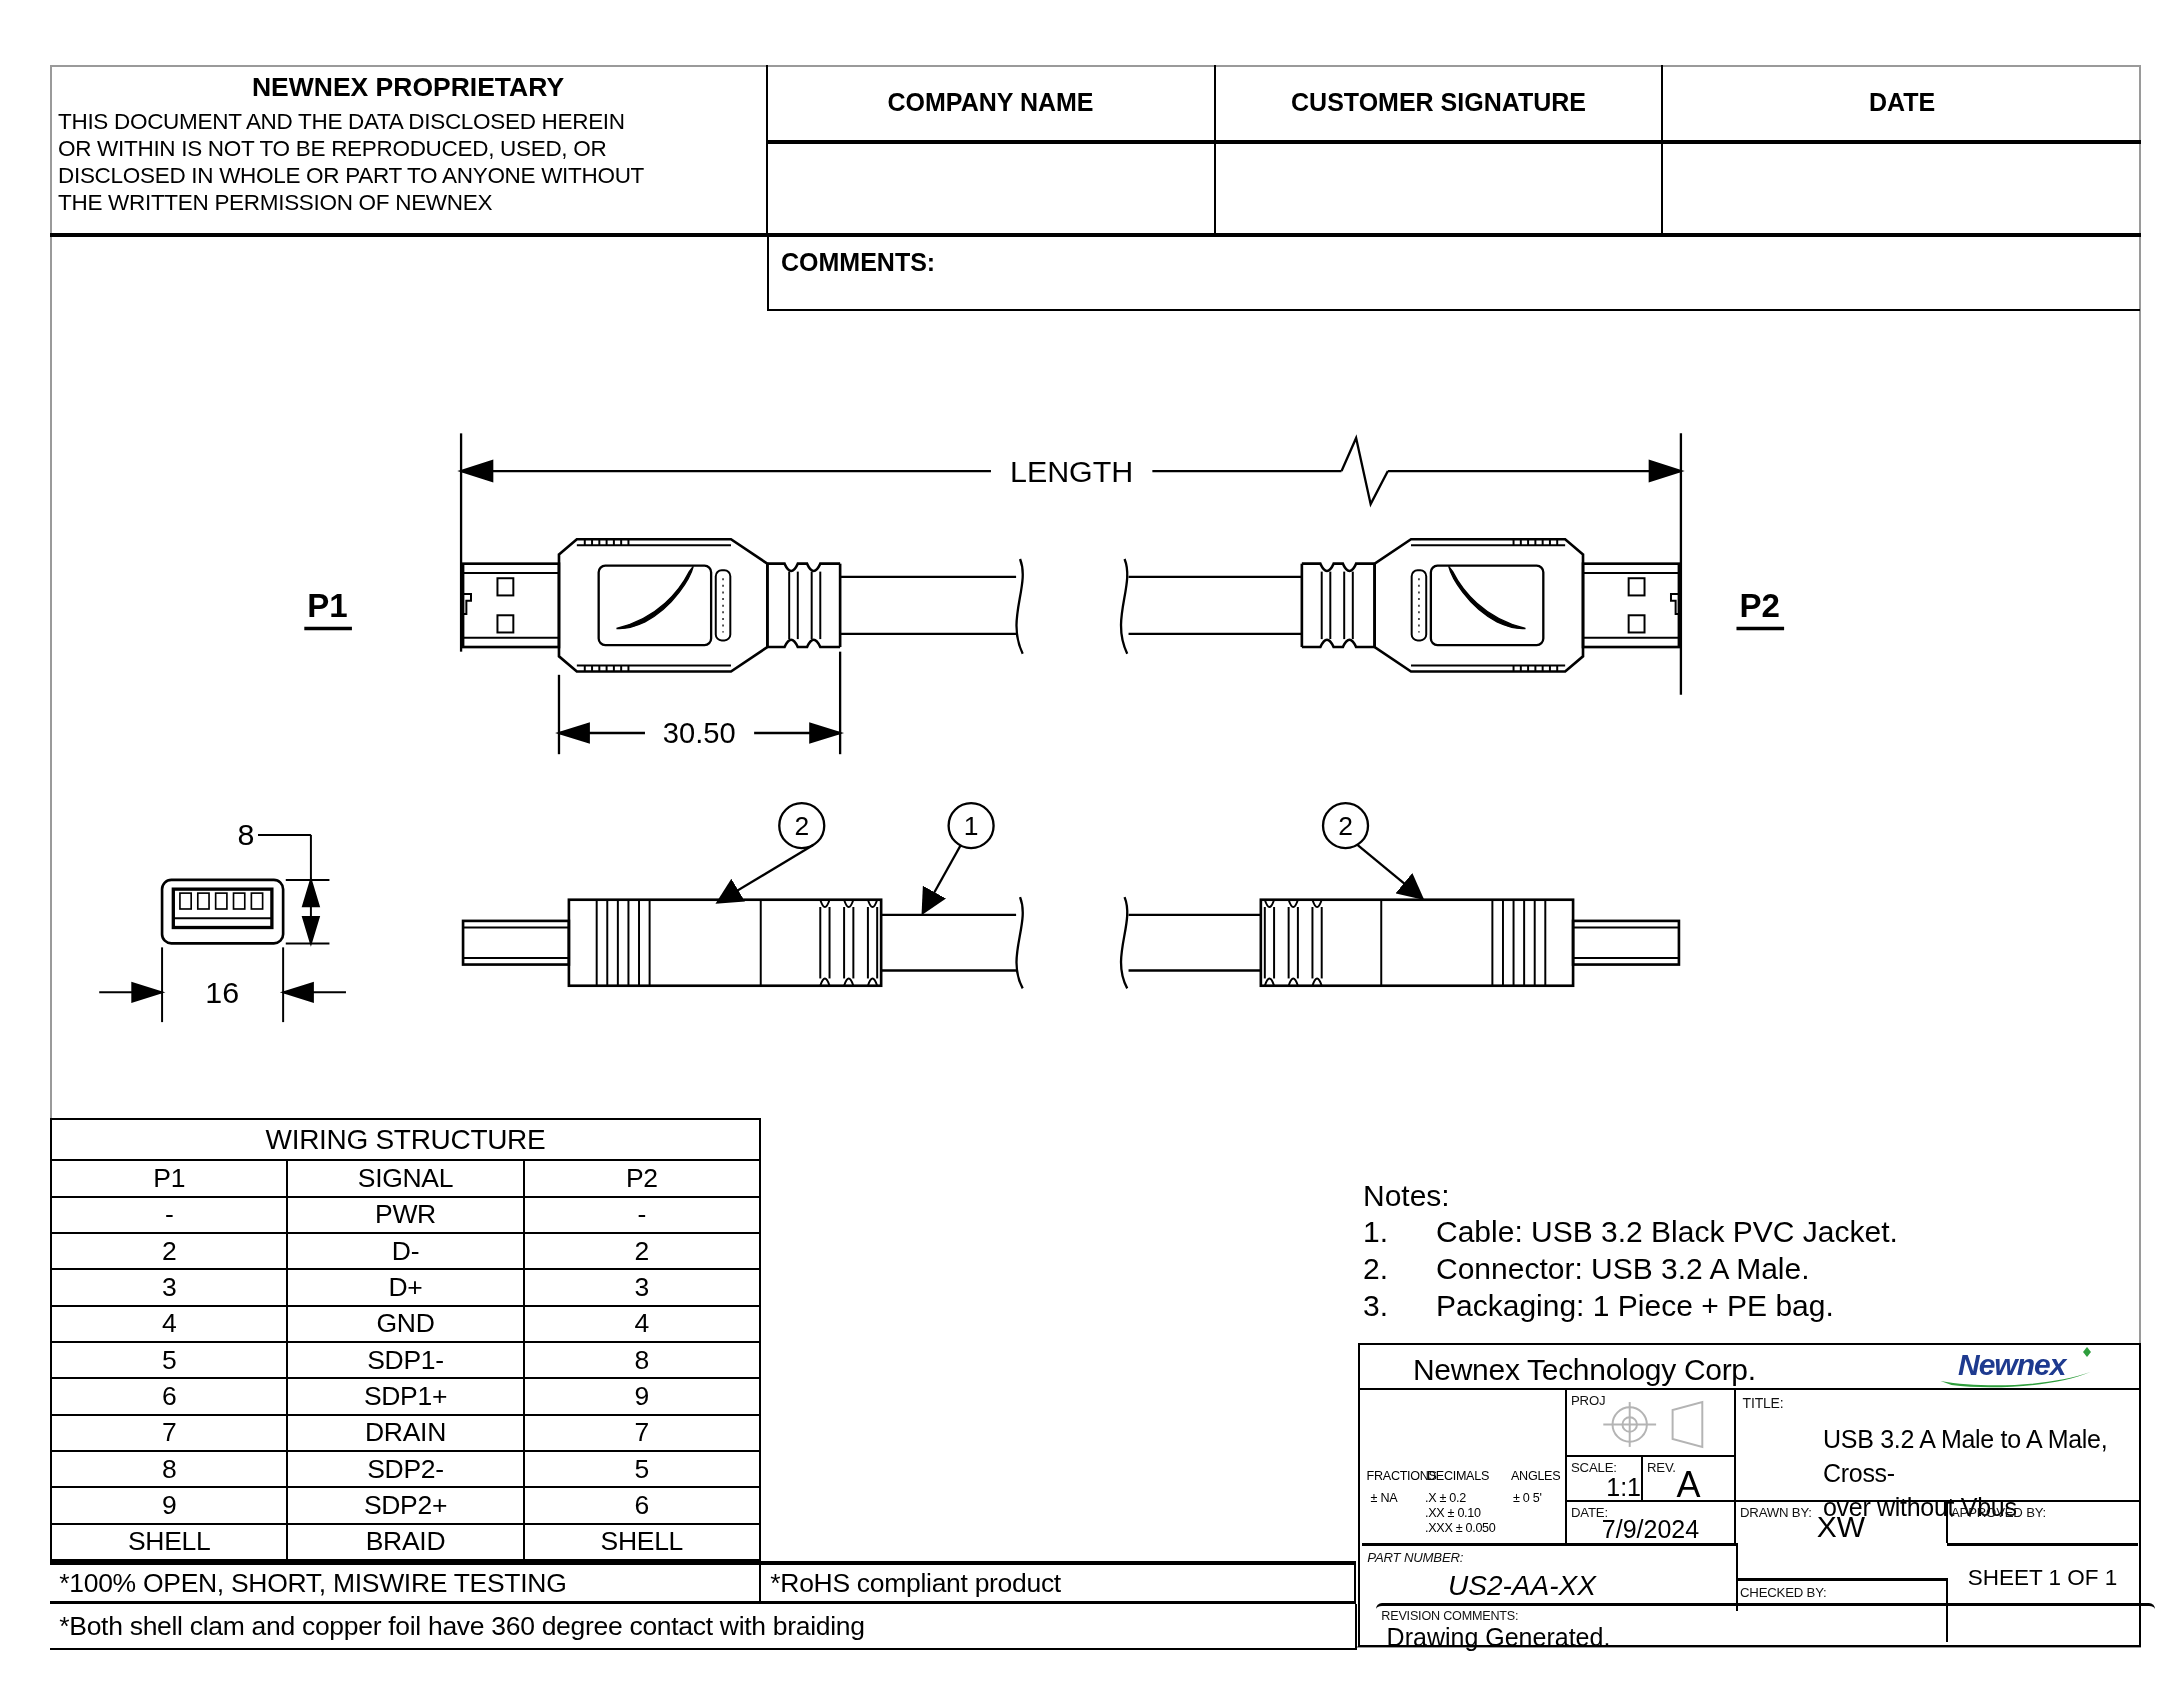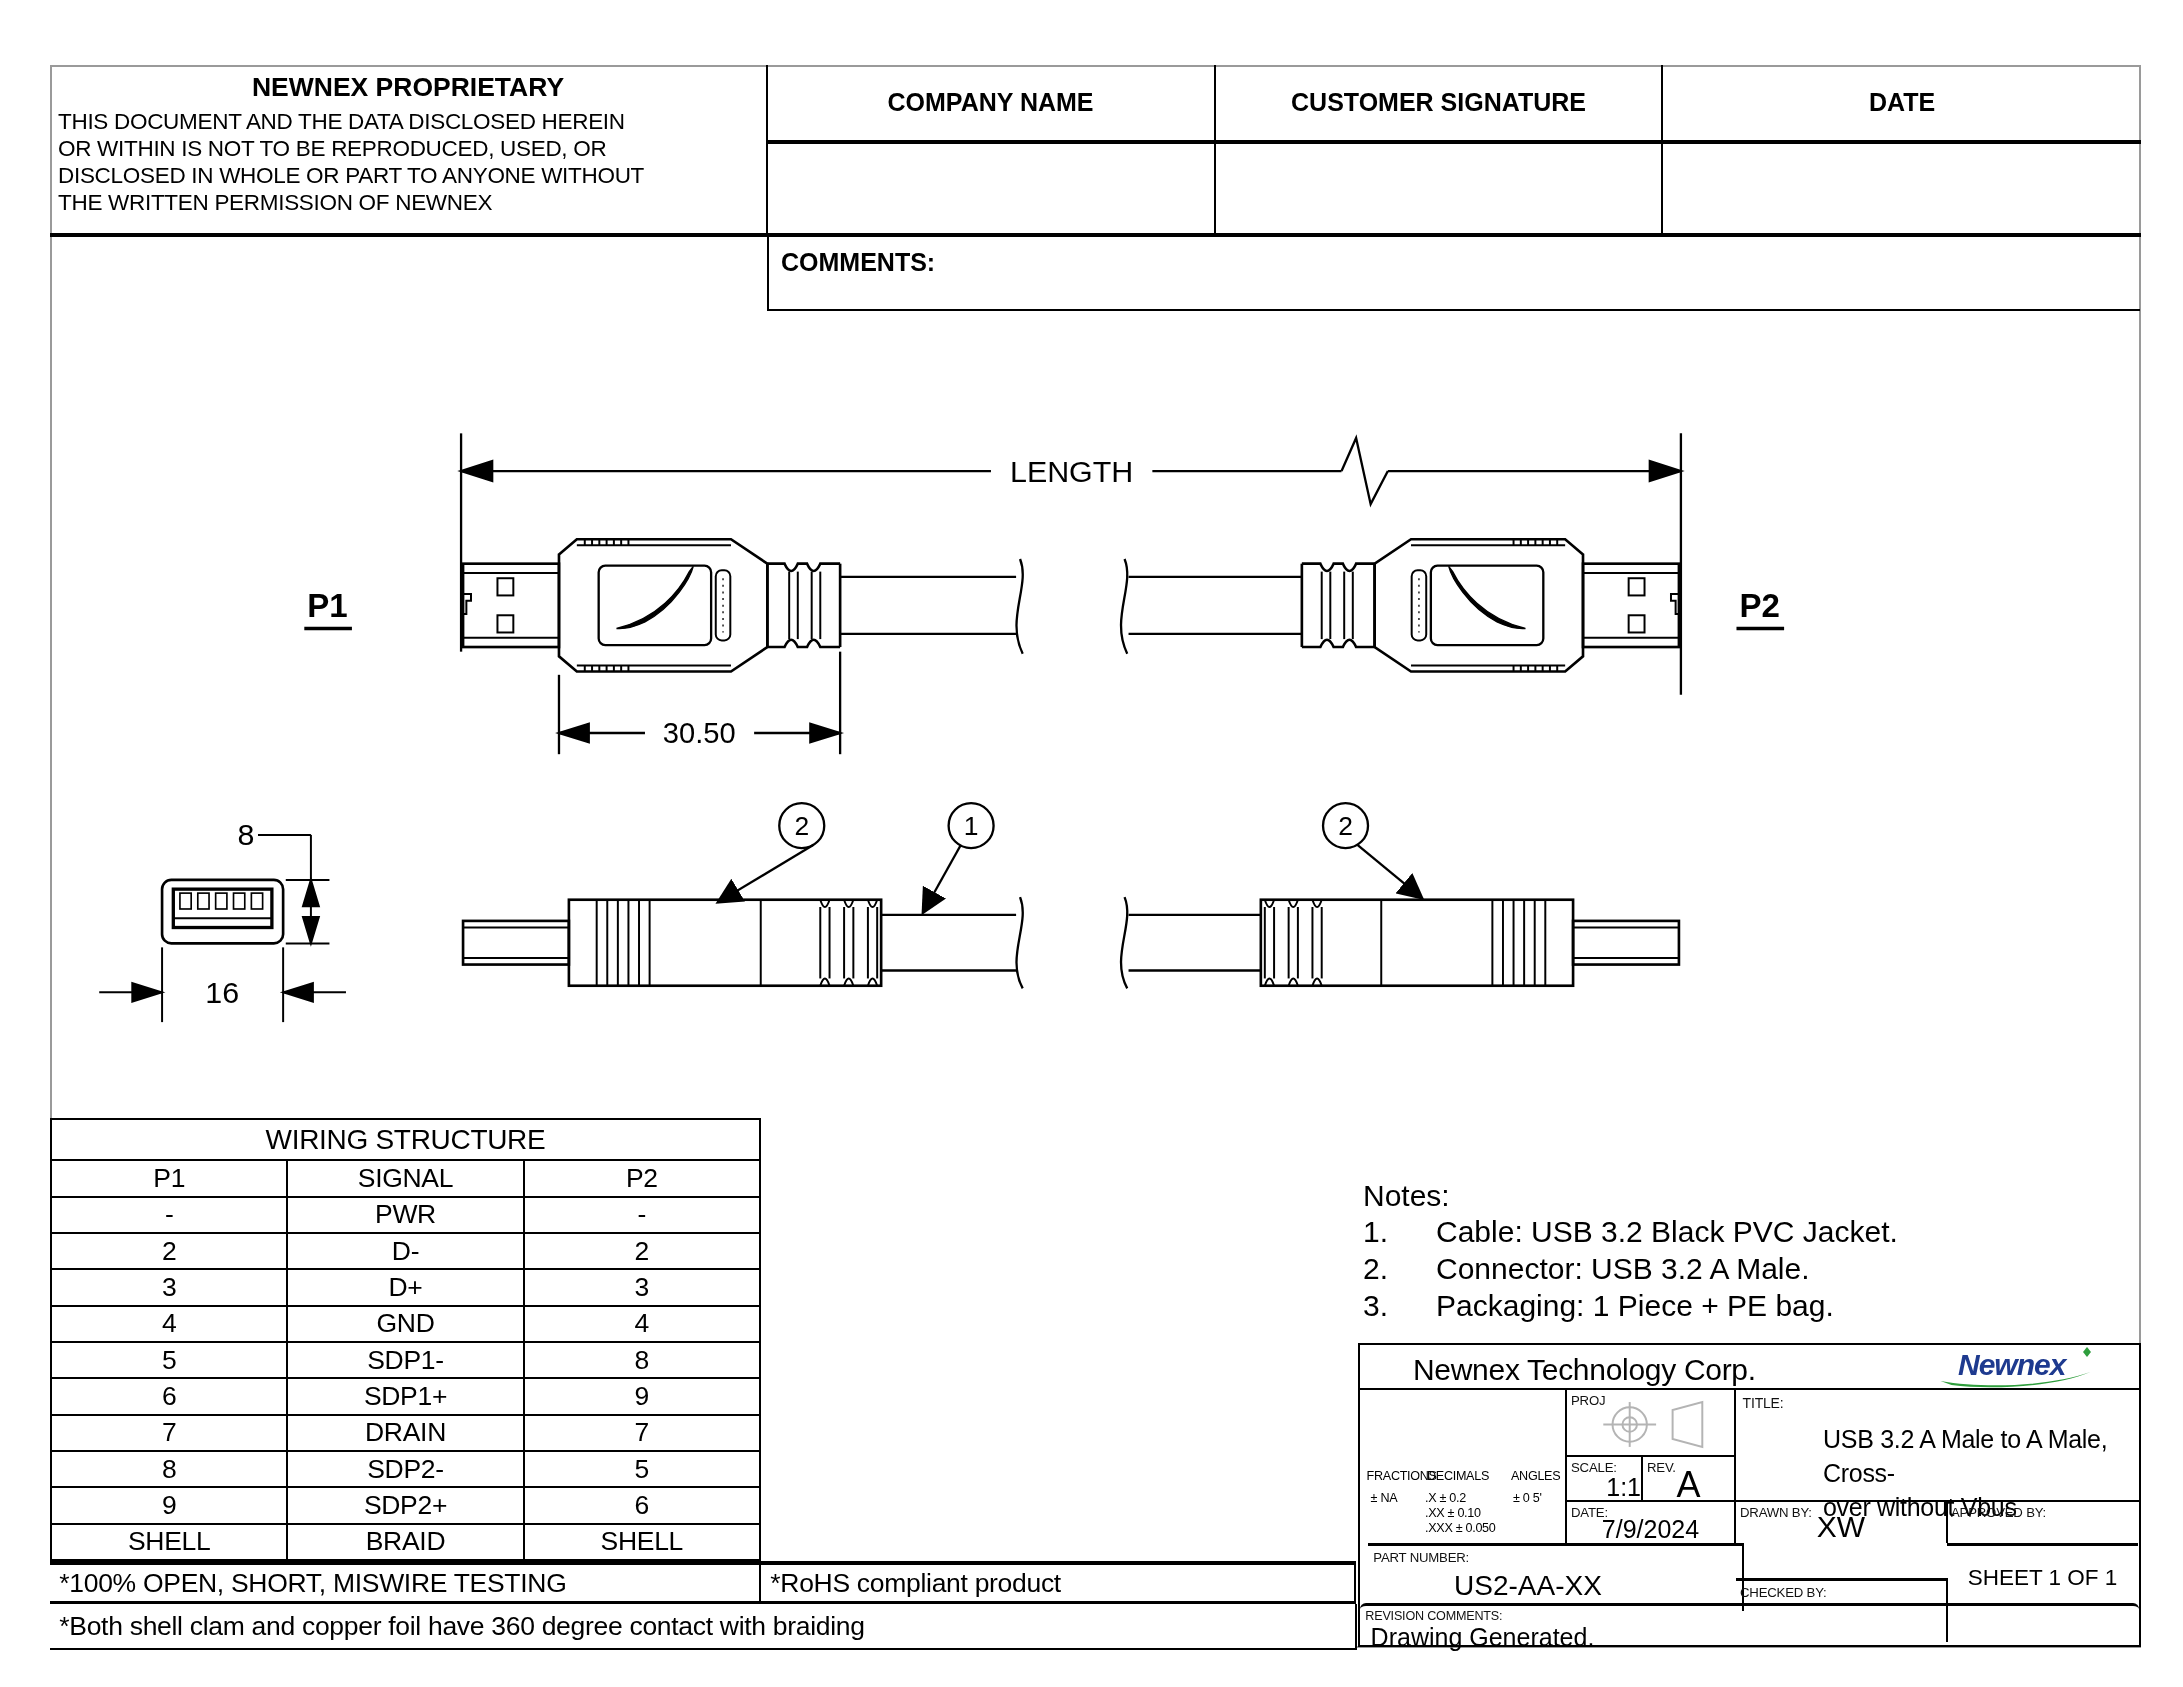--- a/index.html
+++ b/index.html
@@ -426,31 +426,31 @@
     </div>
 
     <div class="abs blk" style="left:376px;top:157px;width:212px;height:41px;border-right-width:2px;">
       <span class="lbl" style="left:4px;top:2.6px;">DRAWN BY:</span>
       <div style="position:absolute;left:0;top:8px;width:100%;text-align:center;font-size:30px;">XW</div>
     </div>
     <div class="abs blk" style="left:587px;top:157px;width:191px;height:41px;">
       <span class="lbl" style="left:4px;top:2.6px;">APPROVED BY:</span>
     </div>
 
-    <div class="abs blk" style="left:8px;top:198px;width:376px;height:68px;border-top-width:3.3px;border-right-width:2px;">
+    <div class="abs blk" style="left:2px;top:198px;width:376px;height:68px;border-top-width:3.3px;border-right-width:2px;font-style:italic;">
       <span class="lbl" style="left:5.3px;top:4px;">PART NUMBER:</span>
       <div style="position:absolute;left:86px;top:24px;font-size:28px;">US2-AA-XX</div>
     </div>
     <div class="abs blk" style="left:376px;top:202px;width:212px;height:64px;border-top-width:3.3px;border-right-width:2px;margin-top:31px;">
       <span class="lbl" style="left:4px;top:4px;">CHECKED BY:</span>
     </div>
     <div class="abs blk" style="left:587px;top:198px;width:191px;height:60px;border-top-width:3.3px;">
       <div style="position:absolute;left:0;top:18.5px;width:100%;text-align:center;font-size:22.5px;">SHEET  1 OF 1</div>
     </div>
 
-    <div class="abs blk" style="left:0;top:258px;width:779px;height:60px;border-top-width:3.3px;border-radius:6px;">
+    <div class="abs blk" style="left:16px;top:258px;width:779px;height:60px;border-top-width:3.3px;border-radius:6px;">
       <span class="lbl" style="left:5.3px;top:3.3px;font-size:12.6px;">REVISION COMMENTS:</span>
       <div style="position:absolute;left:10.6px;top:17px;font-size:25px;">Drawing Generated.</div>
     </div>
   </div>
 
 </div>
 
 
 </body></html>

